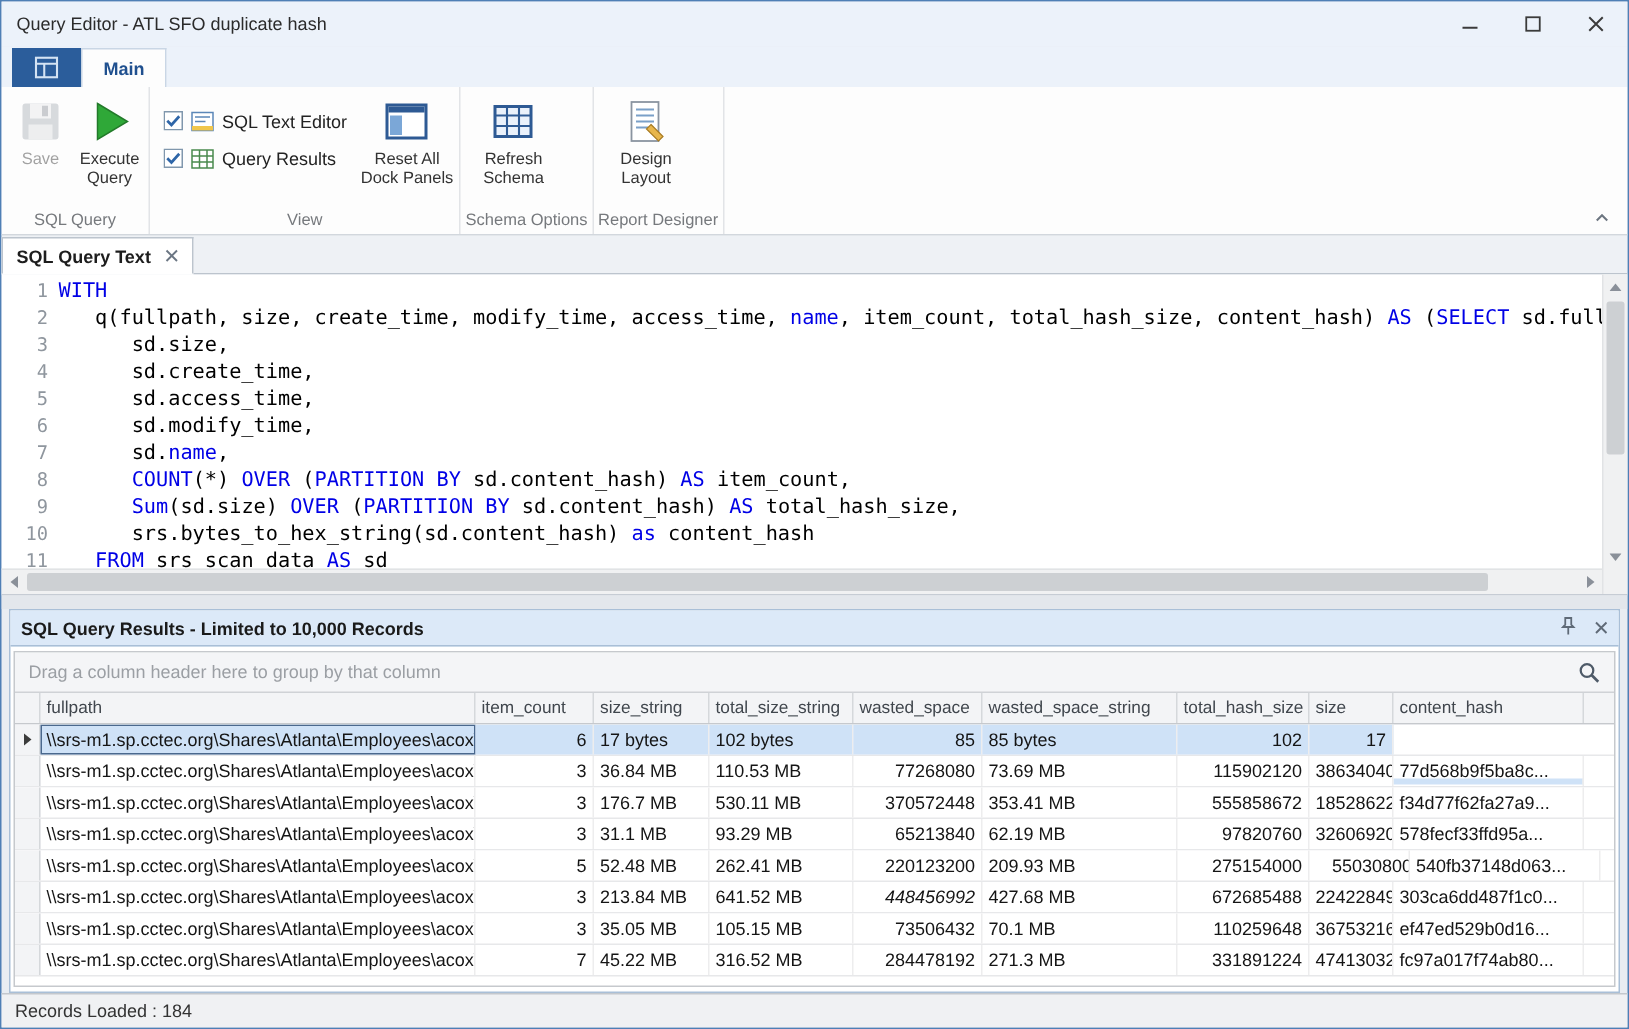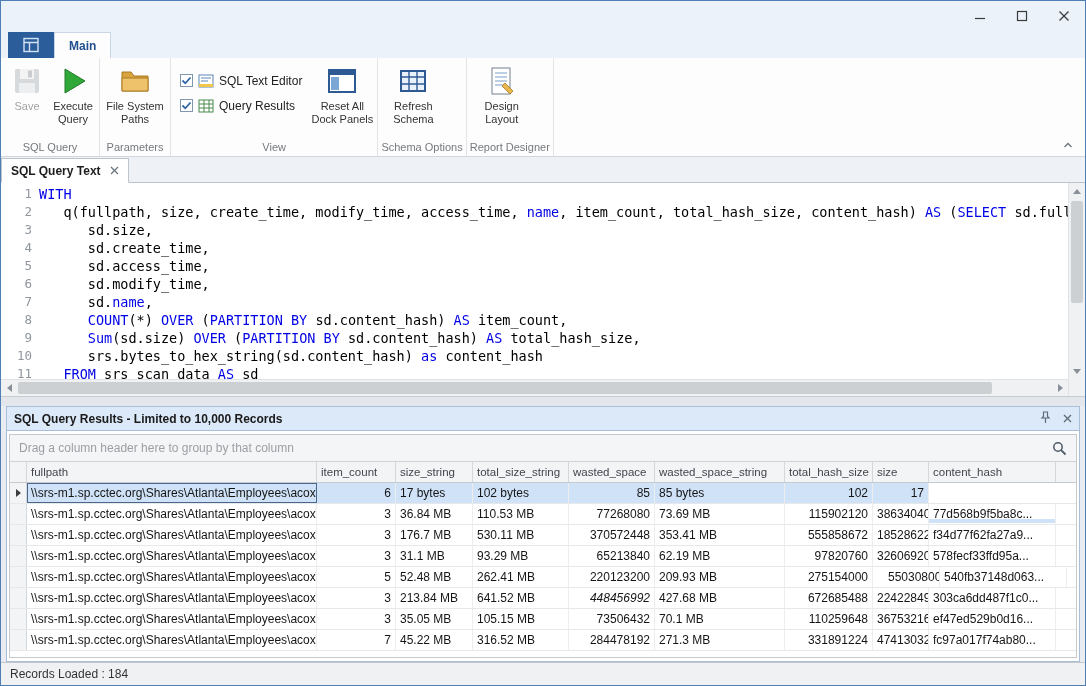--- a/index.html
+++ b/index.html
@@ -89,20 +89,21 @@
 
   
   .statusbar { height: 23px; flex: 0 0 auto; background: #f0f1f3; border-top: 1px solid #c4c8cd; display: flex; align-items: center; padding: 0 9px; color: #333; }
 </style>
 </head>
 <body>
 
 <div class="window">
 
   <div class="titlebar">
+    <span class="title-text">Query Editor - ATL SFO duplicate hash</span>
     <div class="win-controls">
       <div class="win-btn">
         <svg width="12" height="12">
             <line x1="1" y1="8.5" x2="11" y2="8.5" stroke="#3b3b3b" stroke-width="1.2"></line>
           </svg>
       </div>
       <div class="win-btn">
         <svg width="12" height="12">
             <rect x="1.5" y="1.5" width="9" height="9" fill="none" stroke="#3b3b3b" stroke-width="1.2"></rect>
           </svg>
@@ -141,32 +142,20 @@
         <div class="rbtn narrow">
           <svg class="bicon" viewBox="0 0 32 32">
               <path d="M8 4 L28 16 L8 28 Z" fill="var(--execute-green,#2fa838)" stroke="#237a2a" stroke-width="1"></path>
             </svg>
           <span>Execute Query</span>
         </div>
       </div>
       <div class="rgroup-label">SQL Query</div>
     </div>
 
-    <div class="rgroup">
-      <div class="rgroup-content">
-        <div class="rbtn">
-          <svg class="bicon" viewBox="0 0 32 32">
-              <path d="M3 7 h9 l3 4 h14 v15 h-26 z" fill="#d9a33c" stroke="#a87b22" stroke-width="1"></path>
-              <path d="M3 13 h26 v13 h-26 z" fill="#eec26a" stroke="#a87b22" stroke-width="1"></path>
-            </svg>
-          <span>File System Paths</span>
-        </div>
-      </div>
-      <div class="rgroup-label">Parameters</div>
-    </div>
 
     <div class="rgroup">
       <div class="rgroup-content">
         <div class="chk-col">
           <div class="chk-item">
             <svg class="cbox" viewBox="0 0 13 13">
                 <rect x="0.5" y="0.5" width="12" height="12" fill="#fff" stroke="#8097ad"></rect>
                 <path d="M2.5 6.5 L5.3 9.3 L10.5 3.5" stroke="#2f66a8" stroke-width="1.8" fill="none"></path>
               </svg>
             <svg class="sicon" viewBox="0 0 16 16">

